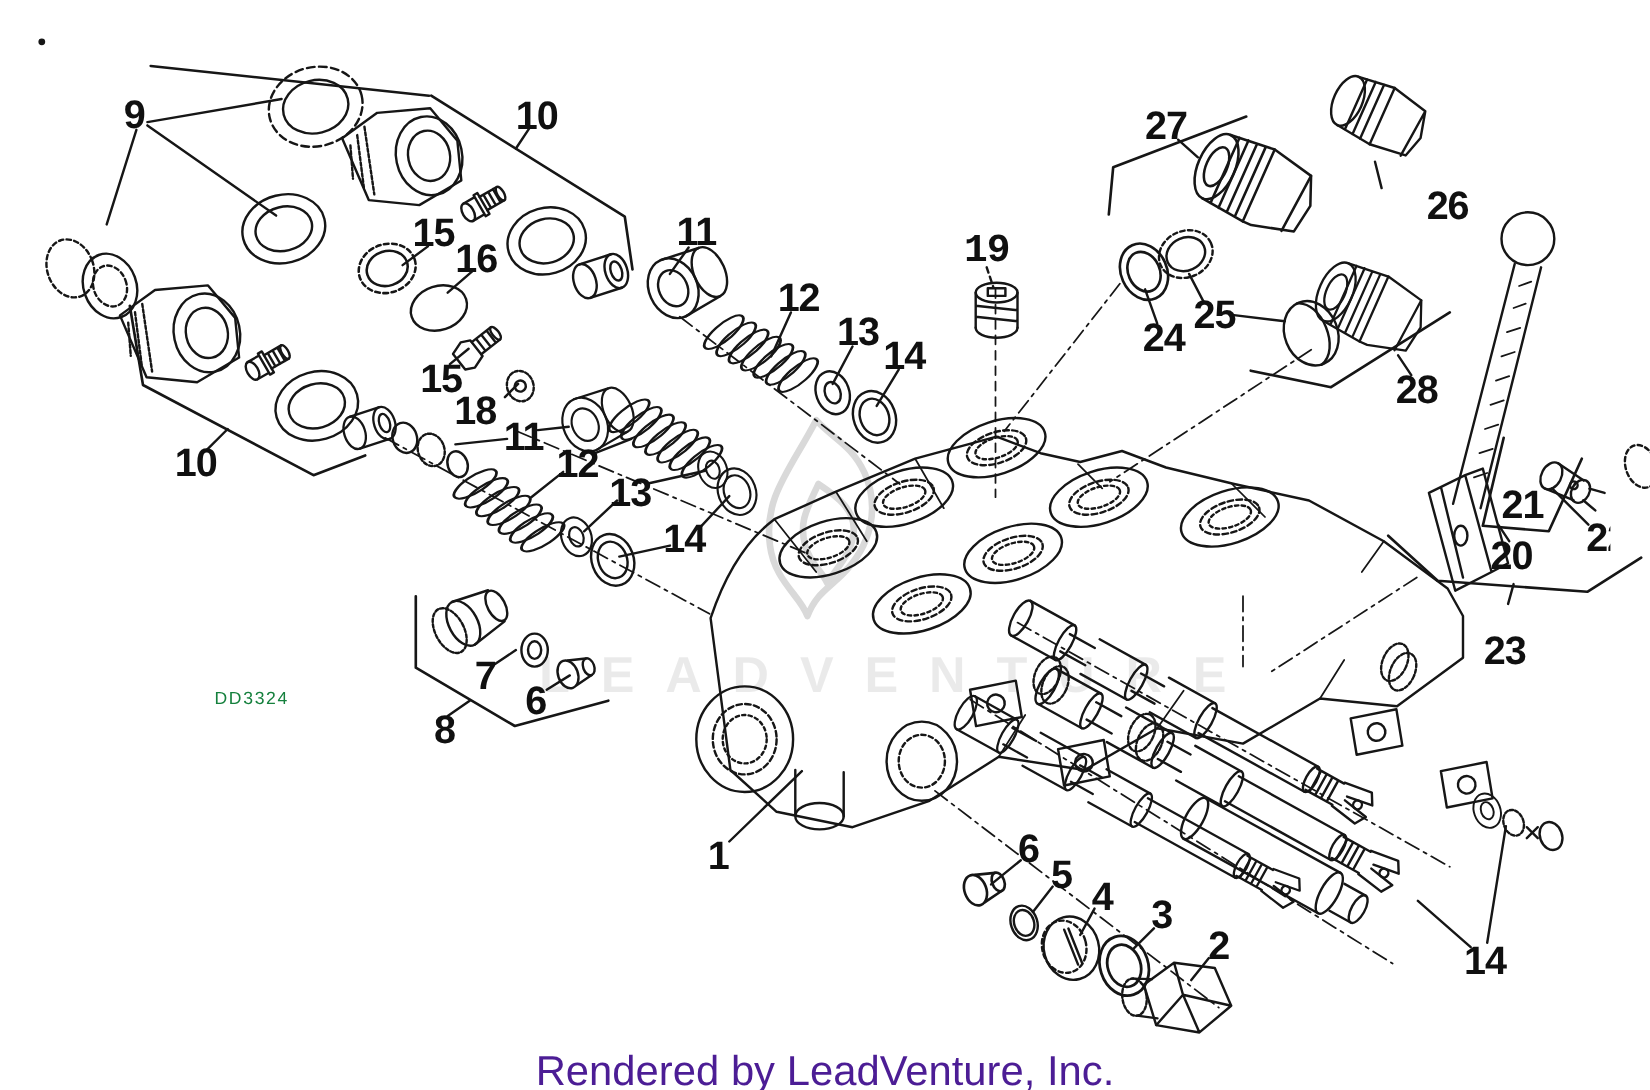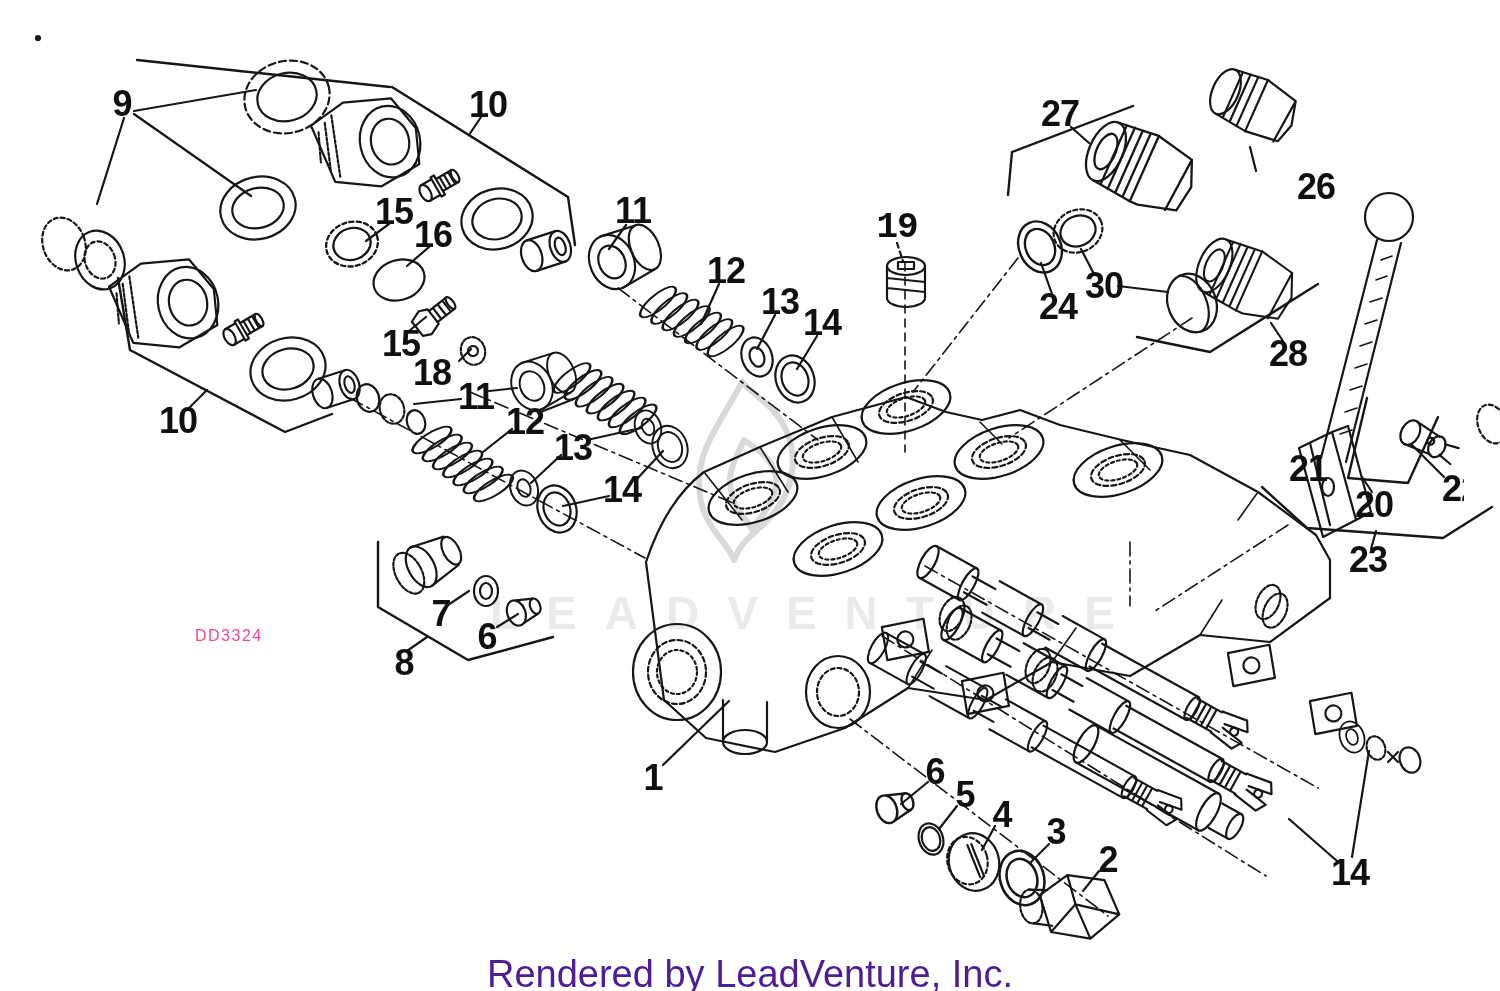--- a/index.html
+++ b/index.html
@@ -16,21 +16,21 @@
   .thin{stroke-width:1.6;}
   .wm{stroke:#d9d9d9;stroke-width:6;fill:none;stroke-linecap:round;stroke-linejoin:round;}
   #callout-layer{position:absolute;left:0;top:0;width:1500px;height:991px;z-index:2;pointer-events:none;}
   .callout{
     position:absolute;transform:translate(-50%,-50%);
     font-weight:bold;font-size:36px;color:#101010;letter-spacing:-1px;line-height:1;
     white-space:nowrap;
   }
   #doc-code{
     position:absolute;left:195px;top:627px;font-size:16px;letter-spacing:1.5px;
-    color:#ec4899;z-index:2;
+    color:#15803d;z-index:2;
   }
   #footer-text{
     position:absolute;left:750px;top:953px;transform:translateX(-50%);
     font-size:38px;color:#4c1d95;z-index:2;white-space:nowrap;
   }
 </style>
 </head>
 <body>
 
 <div id="watermark-text">LEADVENTURE</div>
@@ -380,25 +380,25 @@
     <div class="callout" style="left: 432px; top: 373px;">18</div>
     <div class="callout" style="left: 476px; top: 397px;">11</div>
     <div class="callout" style="left: 525px; top: 422px;">12</div>
     <div class="callout" style="left: 573px; top: 448px;">13</div>
     <div class="callout" style="left: 622px; top: 490px;">14</div>
     <div class="callout" style="left: 178px; top: 421px;">10</div>
     <div class="callout" style="left: 897px; top: 228px; font-family: Liberation Mono, monospace;">19</div>
     <div class="callout" style="left: 1060px; top: 114px;">27</div>
     <div class="callout" style="left: 1316px; top: 187px;">26</div>
     <div class="callout" style="left: 1058px; top: 307px; text-align: right;">24</div>
-    <div class="callout" style="left: 1104px; top: 286px;">30</div>
+    <div class="callout" style="left: 1104px; top: 286px;">25</div>
     <div class="callout" style="left: 1288px; top: 354px;">28</div>
-    <div class="callout" style="left: 1308px; top: 459px; margin-top: 10px;">21</div>
+    <div class="callout" style="left: 1384px; top: 459px;">21</div>
     <div class="callout" style="left: 1374px; top: 505px;">20</div>
-    <div class="callout" style="left: 1368px; top: 560px; text-align: center;">23</div>
+    <div class="callout" style="left: 1368px; top: 592px; text-align: center;">23</div>
     <div class="callout" style="left: 1442px; top: 489px; transform: translate(0px, -50%); width: 22px; overflow: hidden;">22</div>
     <div class="callout" style="left: 441px; top: 614px;">7</div>
     <div class="callout" style="left: 487px; top: 637px;">6</div>
     <div class="callout" style="left: 404px; top: 663px;">8</div>
     <div class="callout" style="left: 653px; top: 778px;">1</div>
     <div class="callout" style="left: 935px; top: 772px;">6</div>
     <div class="callout" style="left: 965px; top: 795px;">5</div>
     <div class="callout" style="left: 1002px; top: 815px;">4</div>
     <div class="callout" style="left: 1056px; top: 832px;">3</div>
     <div class="callout" style="left: 1108px; top: 860px;">2</div>

